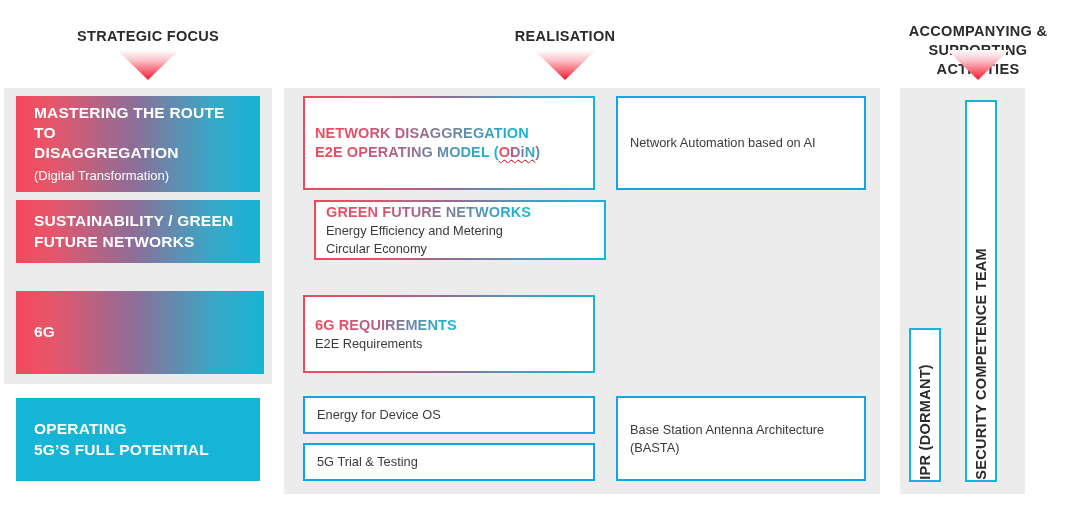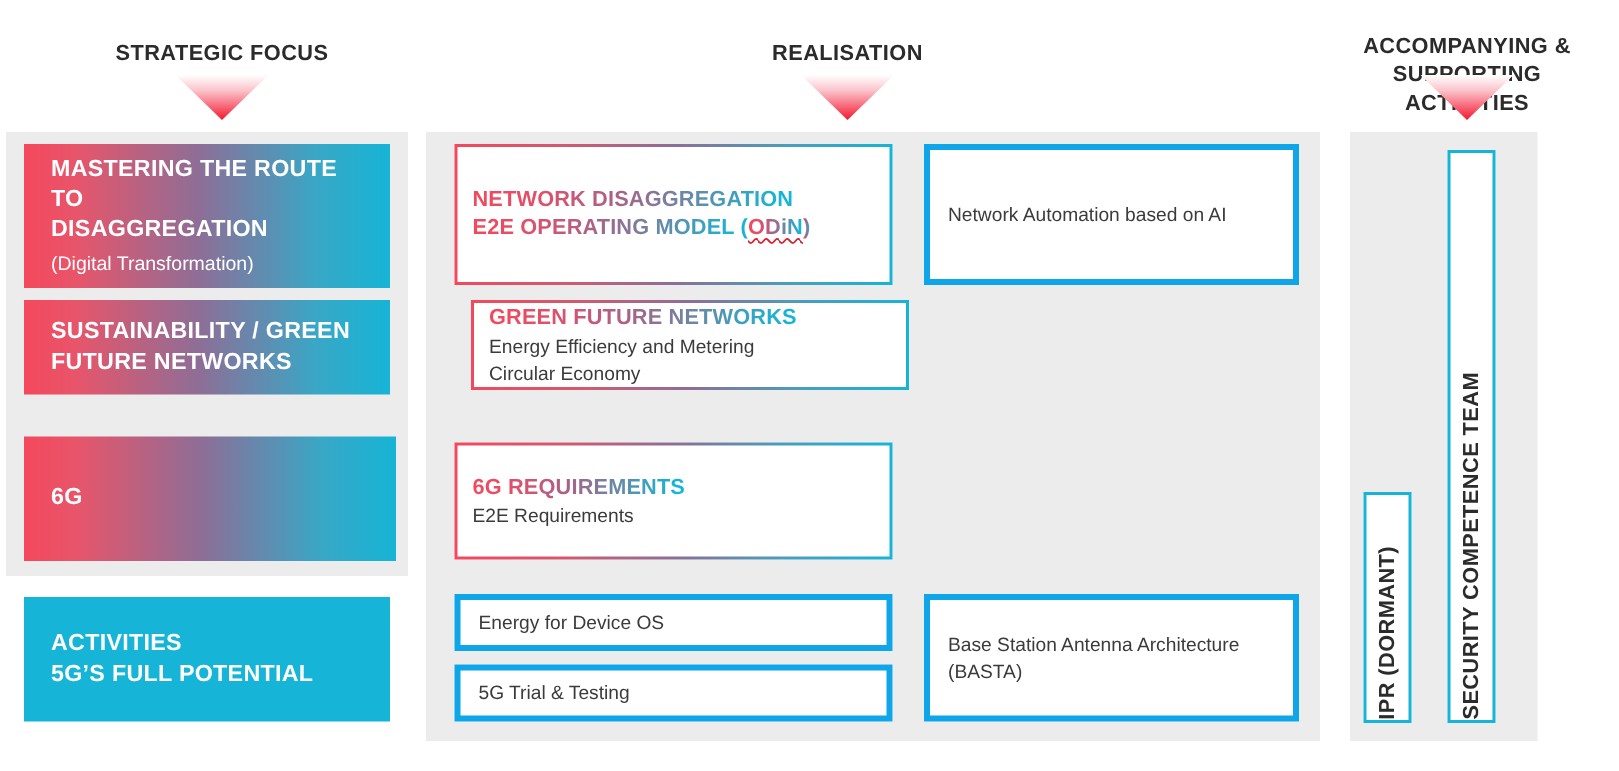--- a/index.html
+++ b/index.html
@@ -90,21 +90,21 @@
 
   
   .r-box {
     position: absolute;
     background: #ffffff;
     box-sizing: border-box;
     display: flex;
     flex-direction: column;
     justify-content: center;
     padding: 0 12px;
-    border: 4px solid #0ea5e9;
+    border: 2px solid #0ea5e9;
   }
   .r-box.grad-border {
     border: none;
     padding: 0;
   }
   .r-box.grad-border > .grad-border-inner {
     position: absolute;
     inset: 0;
     padding: 2px;
     background: linear-gradient(90deg, #f4485c 0%, #d3596f 25%, #8d6e97 50%, #4a9dbd 75%, #16b4d6 100%);
@@ -249,21 +249,21 @@
   <div class="strat-card gradient" id="card-sustain">
     <div class="line-bold">SUSTAINABILITY / GREEN</div>
     <div class="line-bold">FUTURE NETWORKS</div>
   </div>
 
   <div class="strat-card gradient" id="card-6g">
     <div class="line-bold">6G</div>
   </div>
 
   <div class="strat-card solid" id="card-supporting">
-    <div class="line-bold">ACTIVITIES</div>
+    <div class="line-bold">OPERATING</div>
     <div class="line-bold">5G’S FULL POTENTIAL</div>
   </div>
 
   <div class="r-box grad-border" id="rbox-odin">
     <div class="grad-border-inner">
       <div class="grad-border-fill"></div>
     </div>
     <div class="box-content">
       <div>
         <span class="title-gradient">NETWORK DISAGGREGATION</span>

